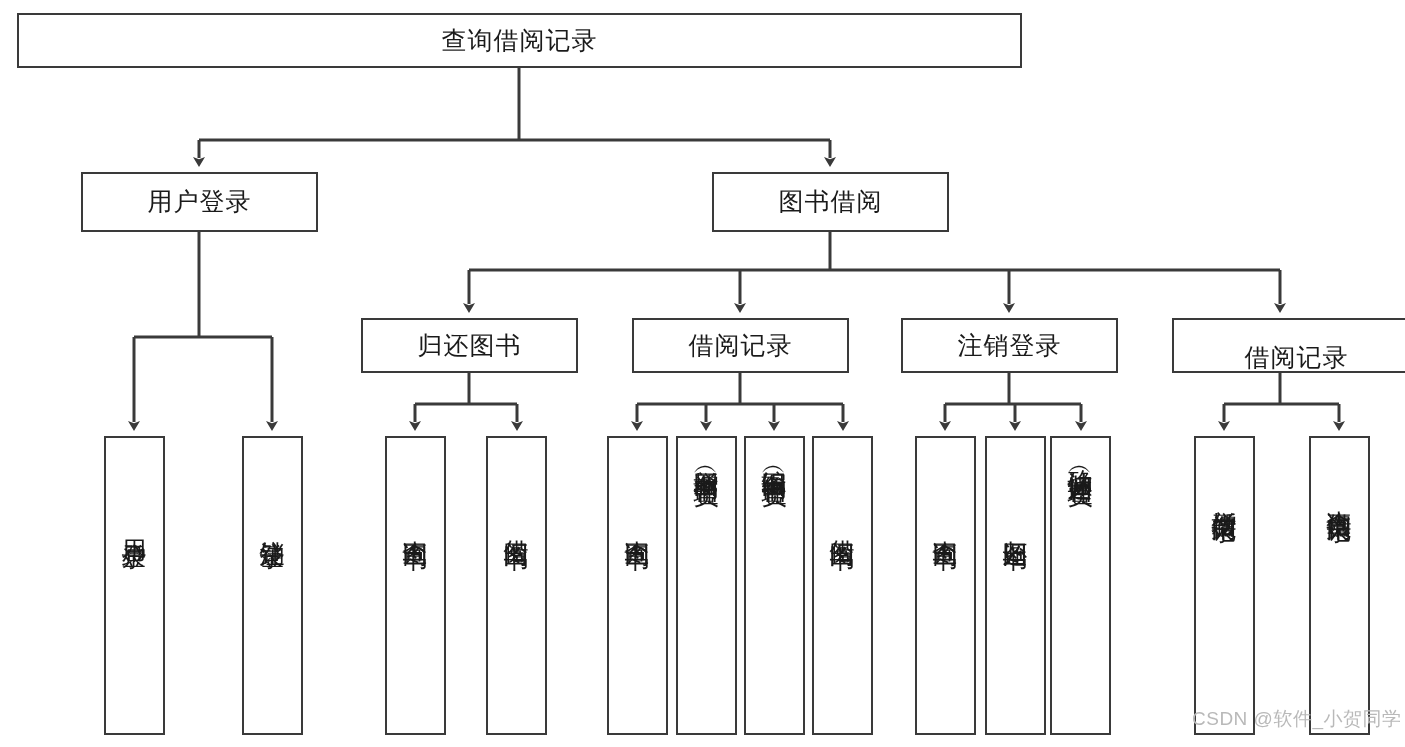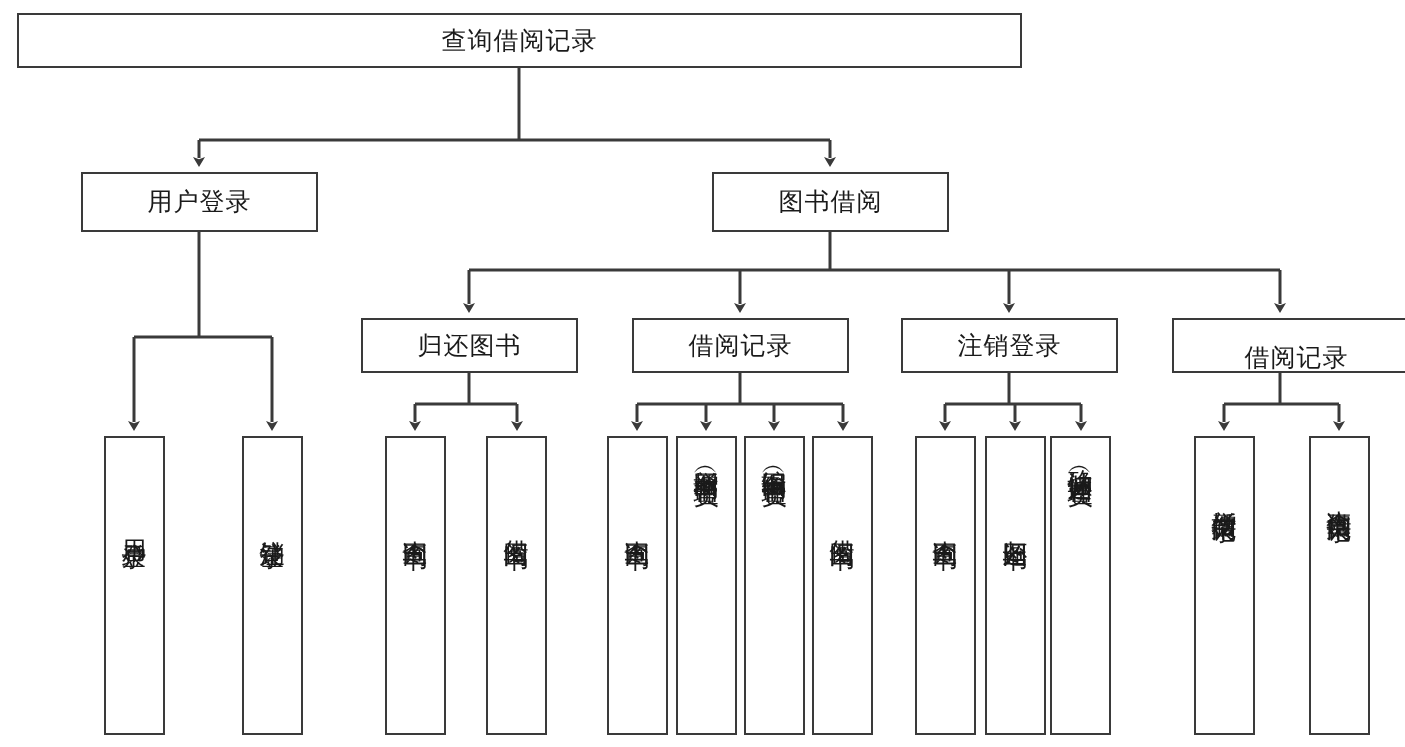--- a/index.html
+++ b/index.html
@@ -177,14 +177,15 @@
     <span>确认归还（管理员）</span>
   </div>
 
   <div class="node node-v pad-small" style="left:1194px;top:436px;width:61px;height:299px;">
     <span>新增借阅记录</span>
   </div>
   <div class="node node-v pad-small" style="left:1309px;top:436px;width:61px;height:299px;">
     <span>查询借阅记录</span>
   </div>
 
+  <div class="watermark" style="left:1192px;top:706px;">CSDN @软件_小贺同学</div>
 
 </div>
 
 </body></html>

